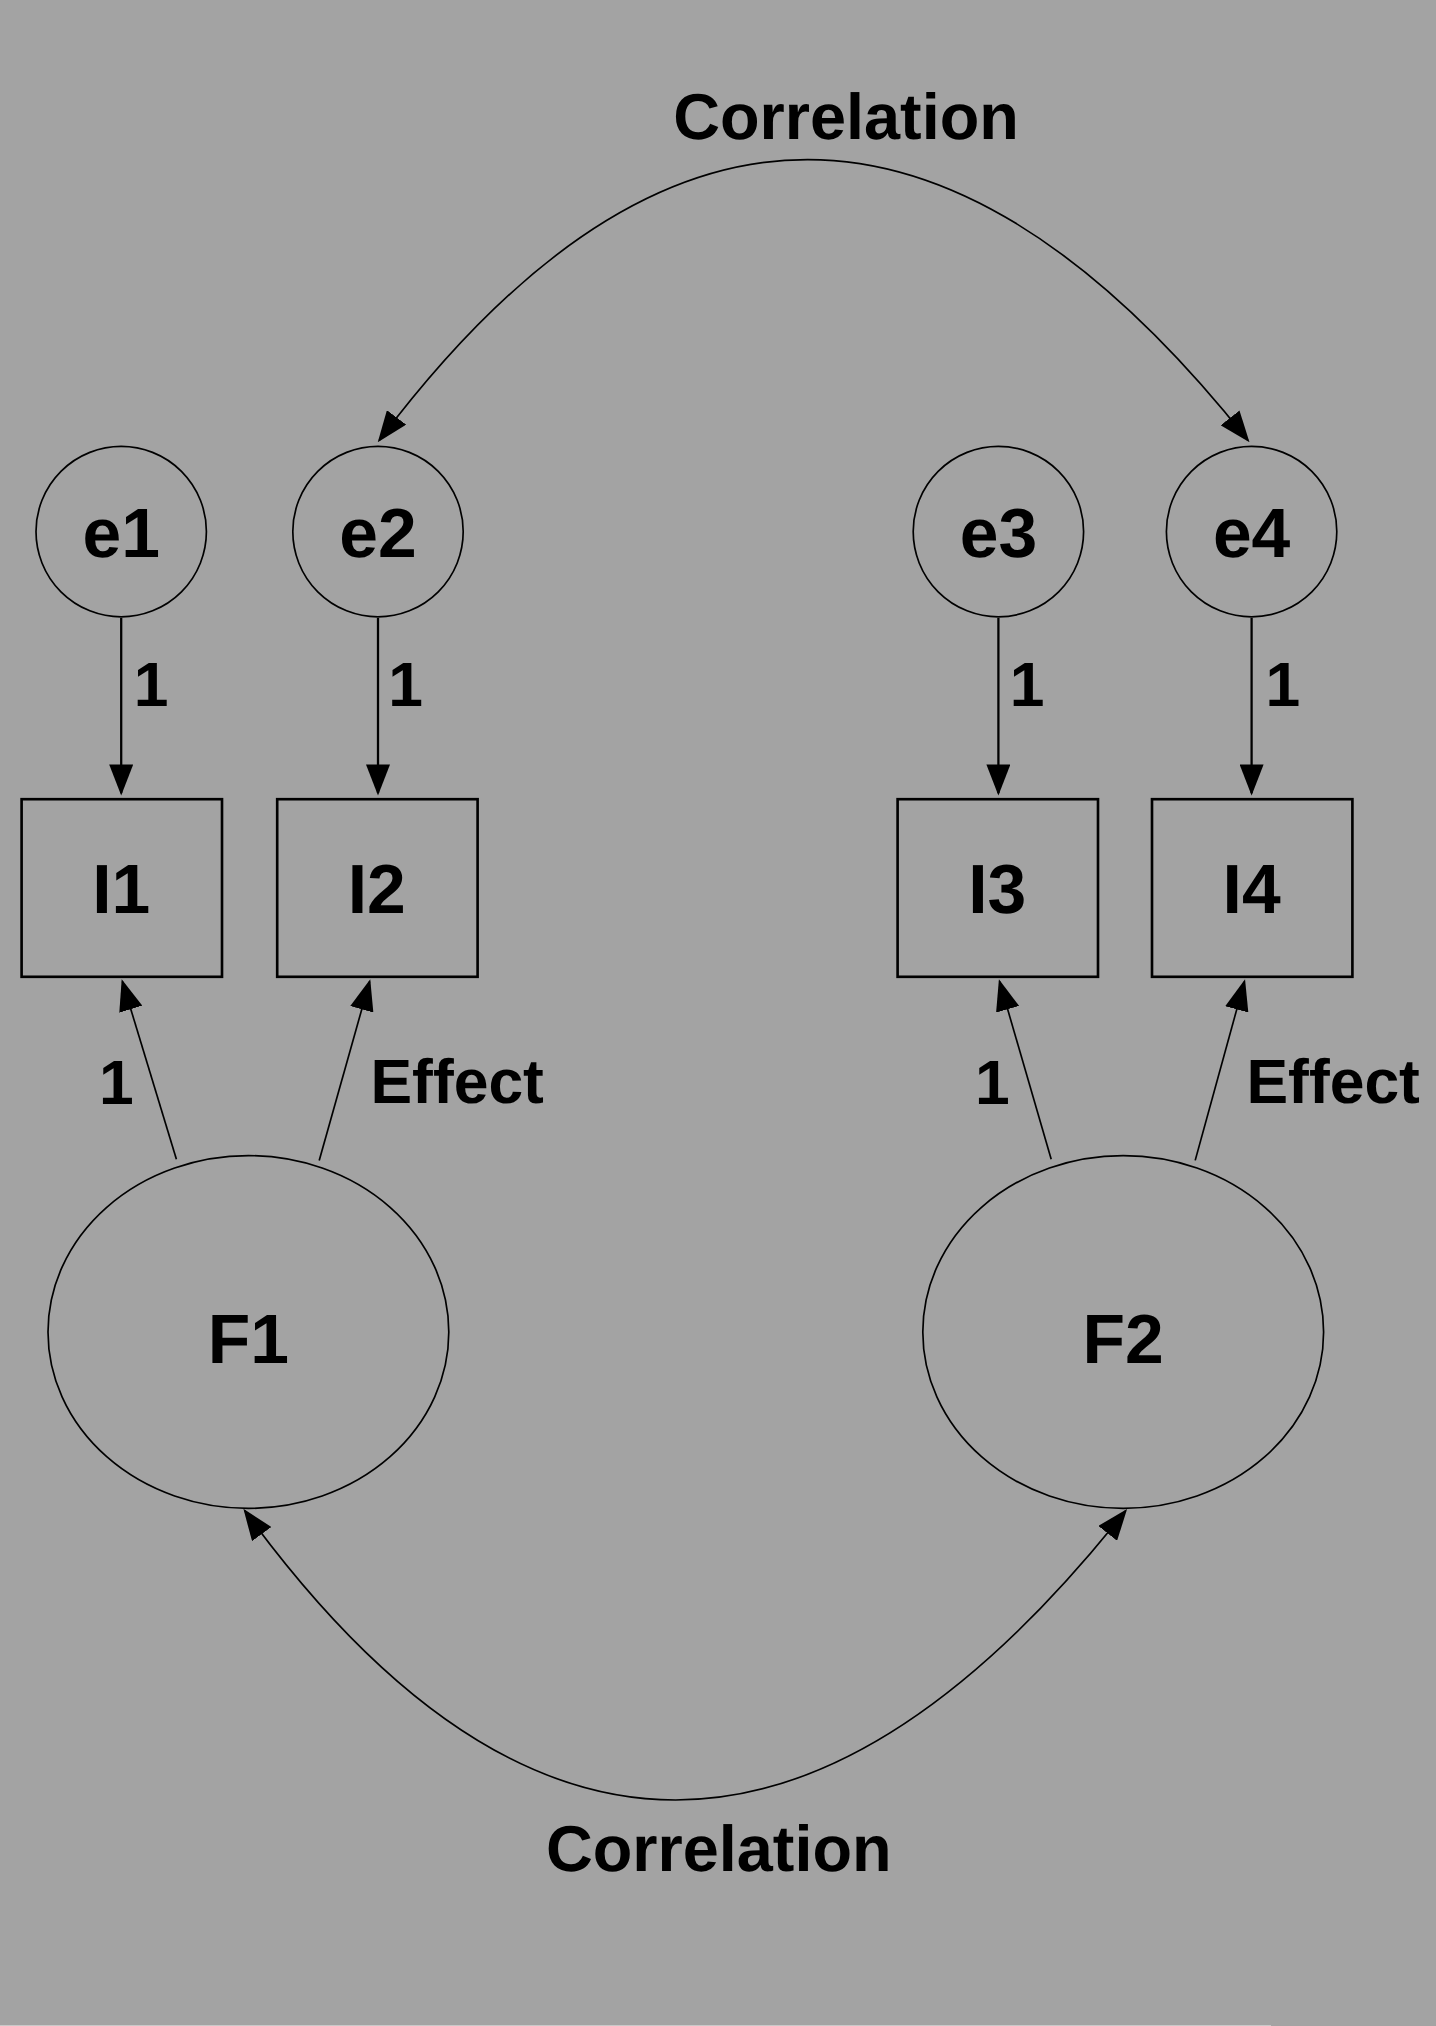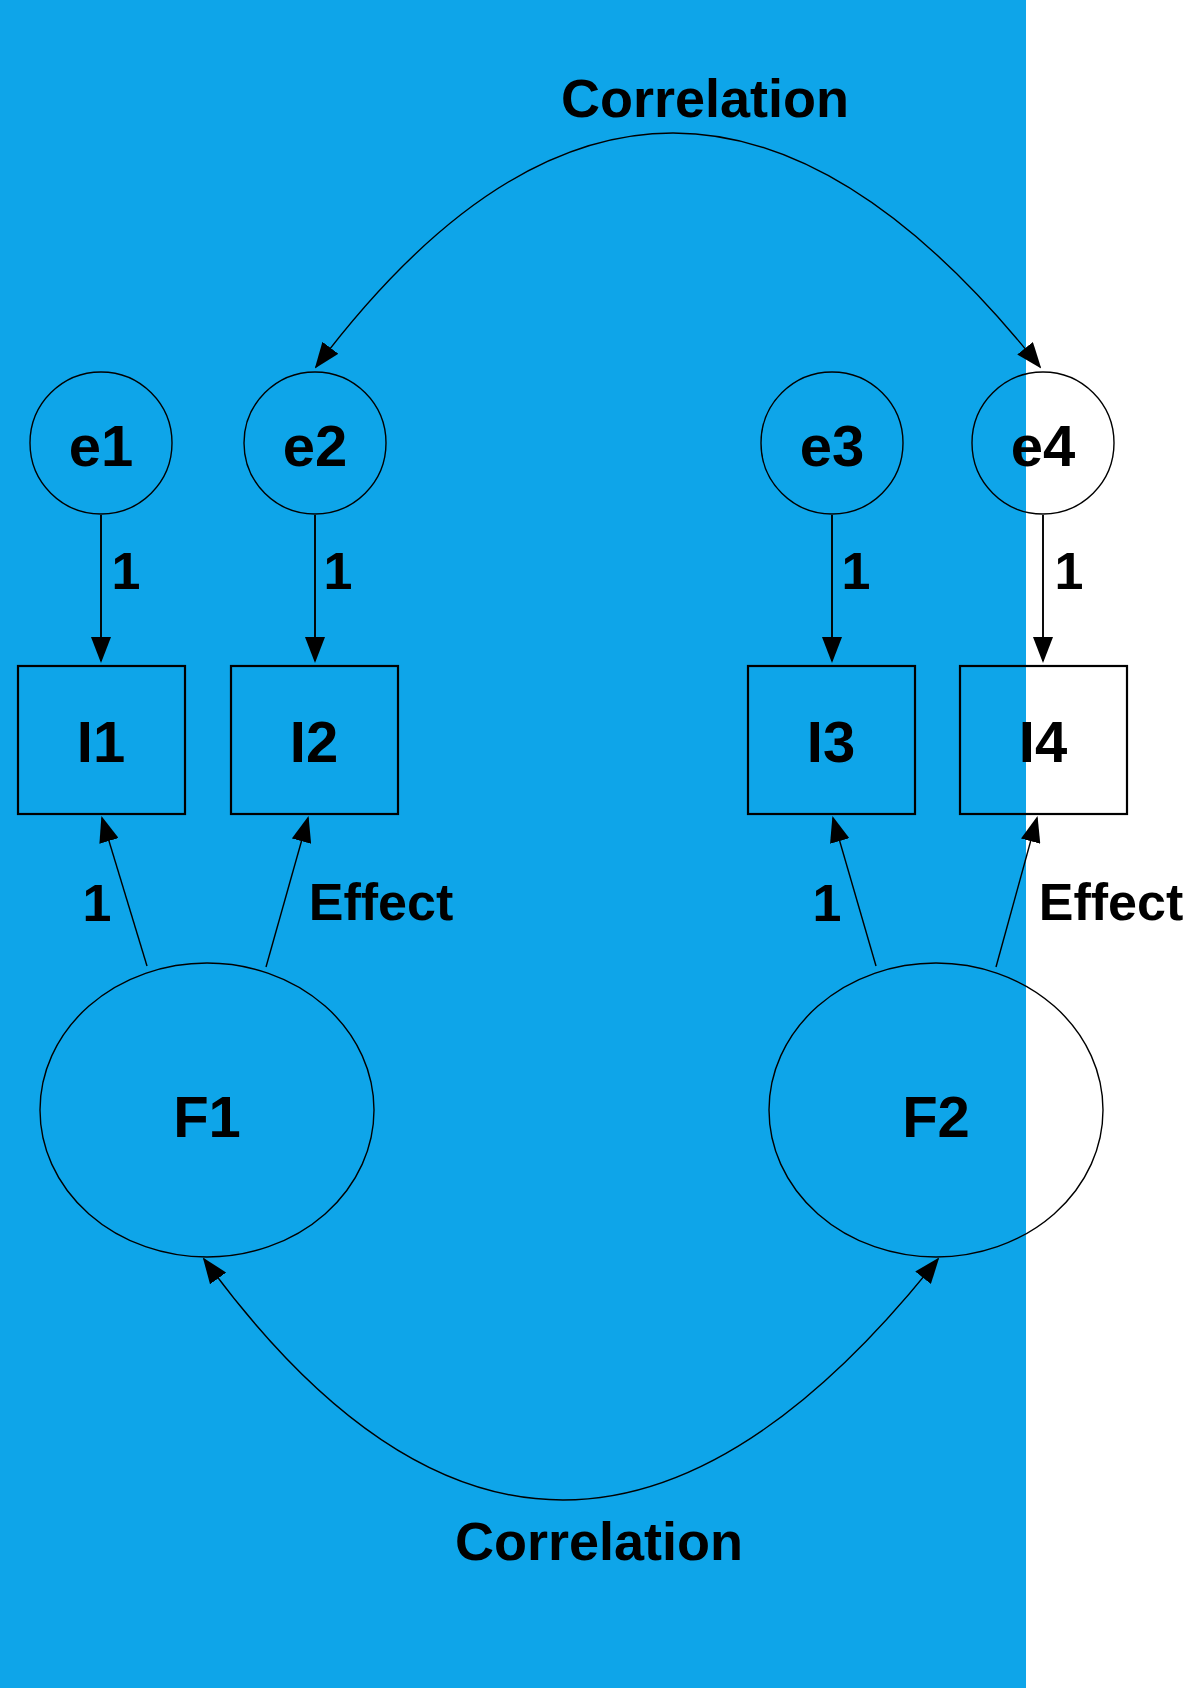--- a/index.html
+++ b/index.html
@@ -1,23 +1,23 @@
 <!DOCTYPE html>
 <html><head>
 <meta charset="utf-8">
 <style>
   html, body {
     margin: 0;
     padding: 0;
     background: #ffffff;
   }
   .canvas-wrap {
-    width: 1026px;
+    width: 1197px;
     height: 1688px;
-    background: #0ea5e9;
+    background: #a3a3a3;
   }
   svg { display: block; }
   .shape {
     fill: none;
     stroke: #000000;
   }
   .node-circle  { stroke-width: 1.4; }
   .node-square  { stroke-width: 2.2; }
   .node-ellipse { stroke-width: 1.4; }
   .edge-straight { stroke: #000; stroke-width: 1.9; fill: none; }

